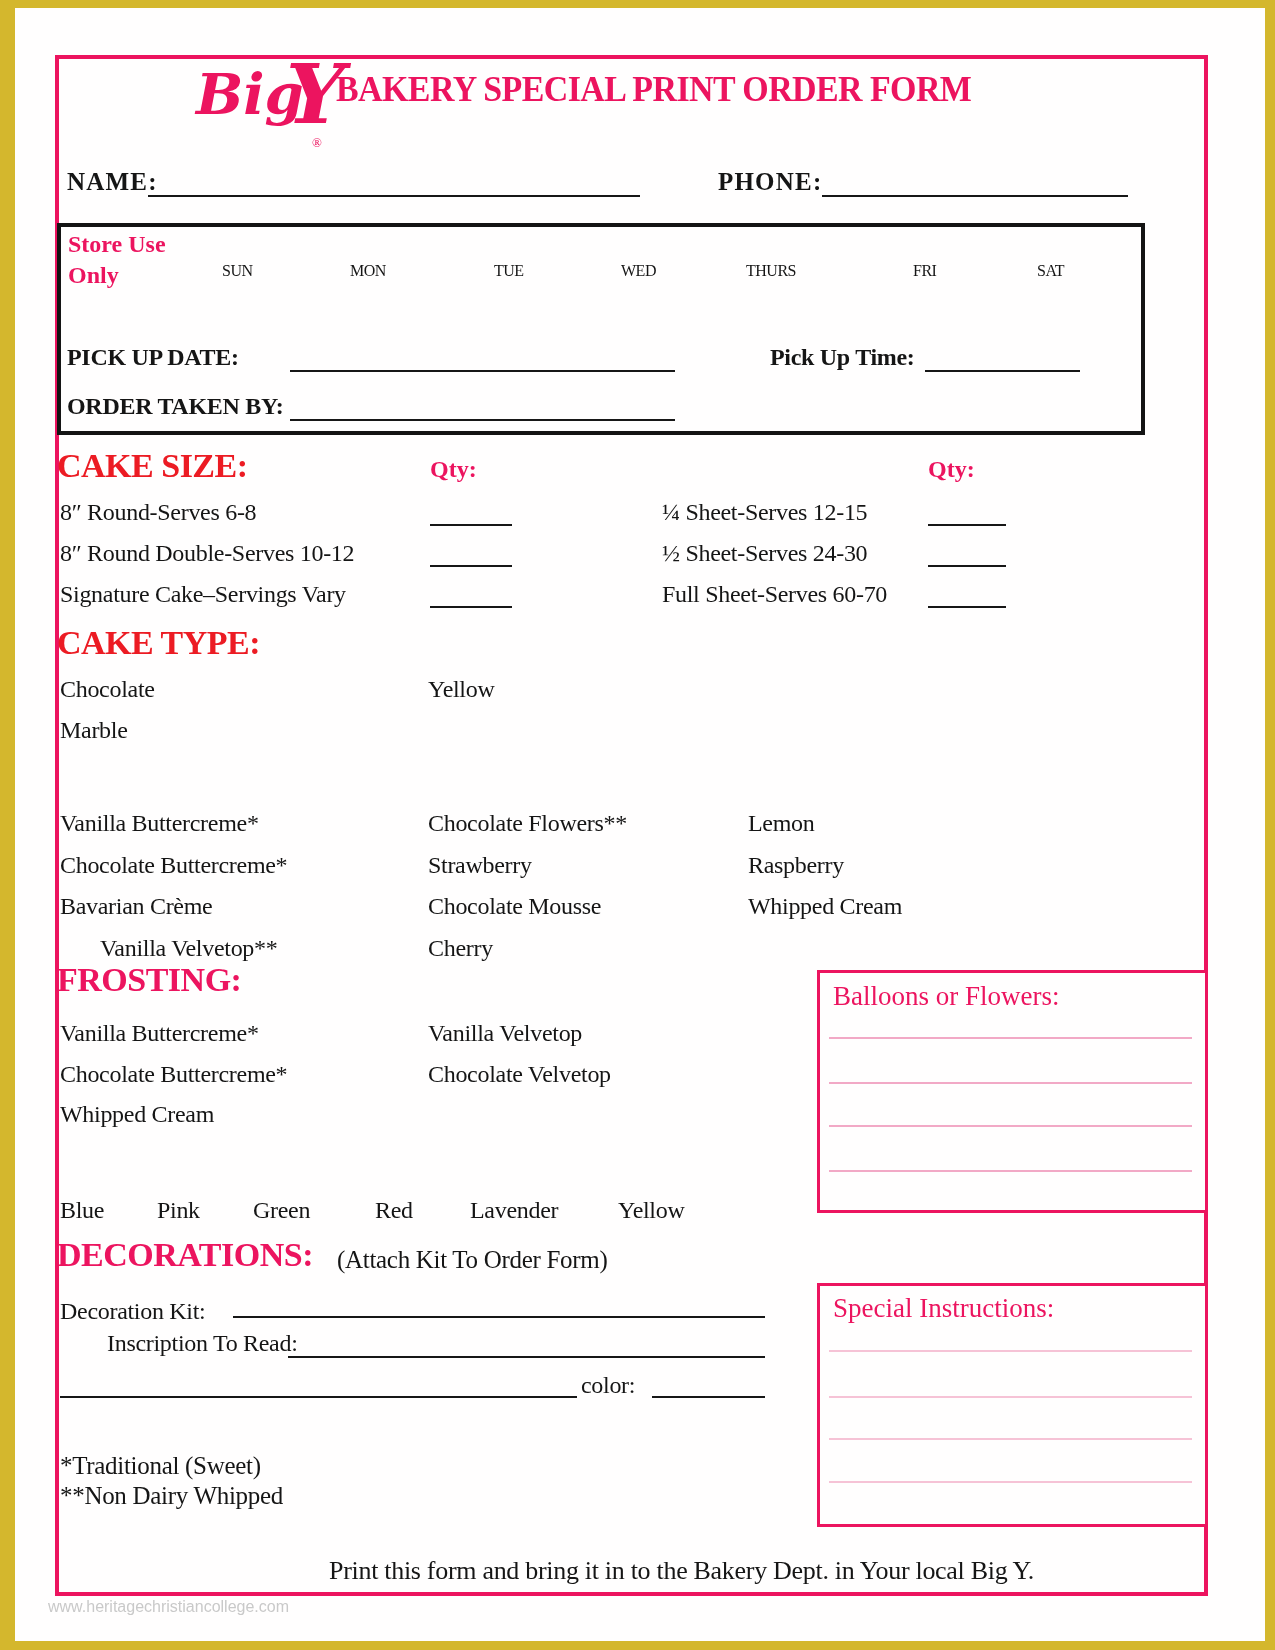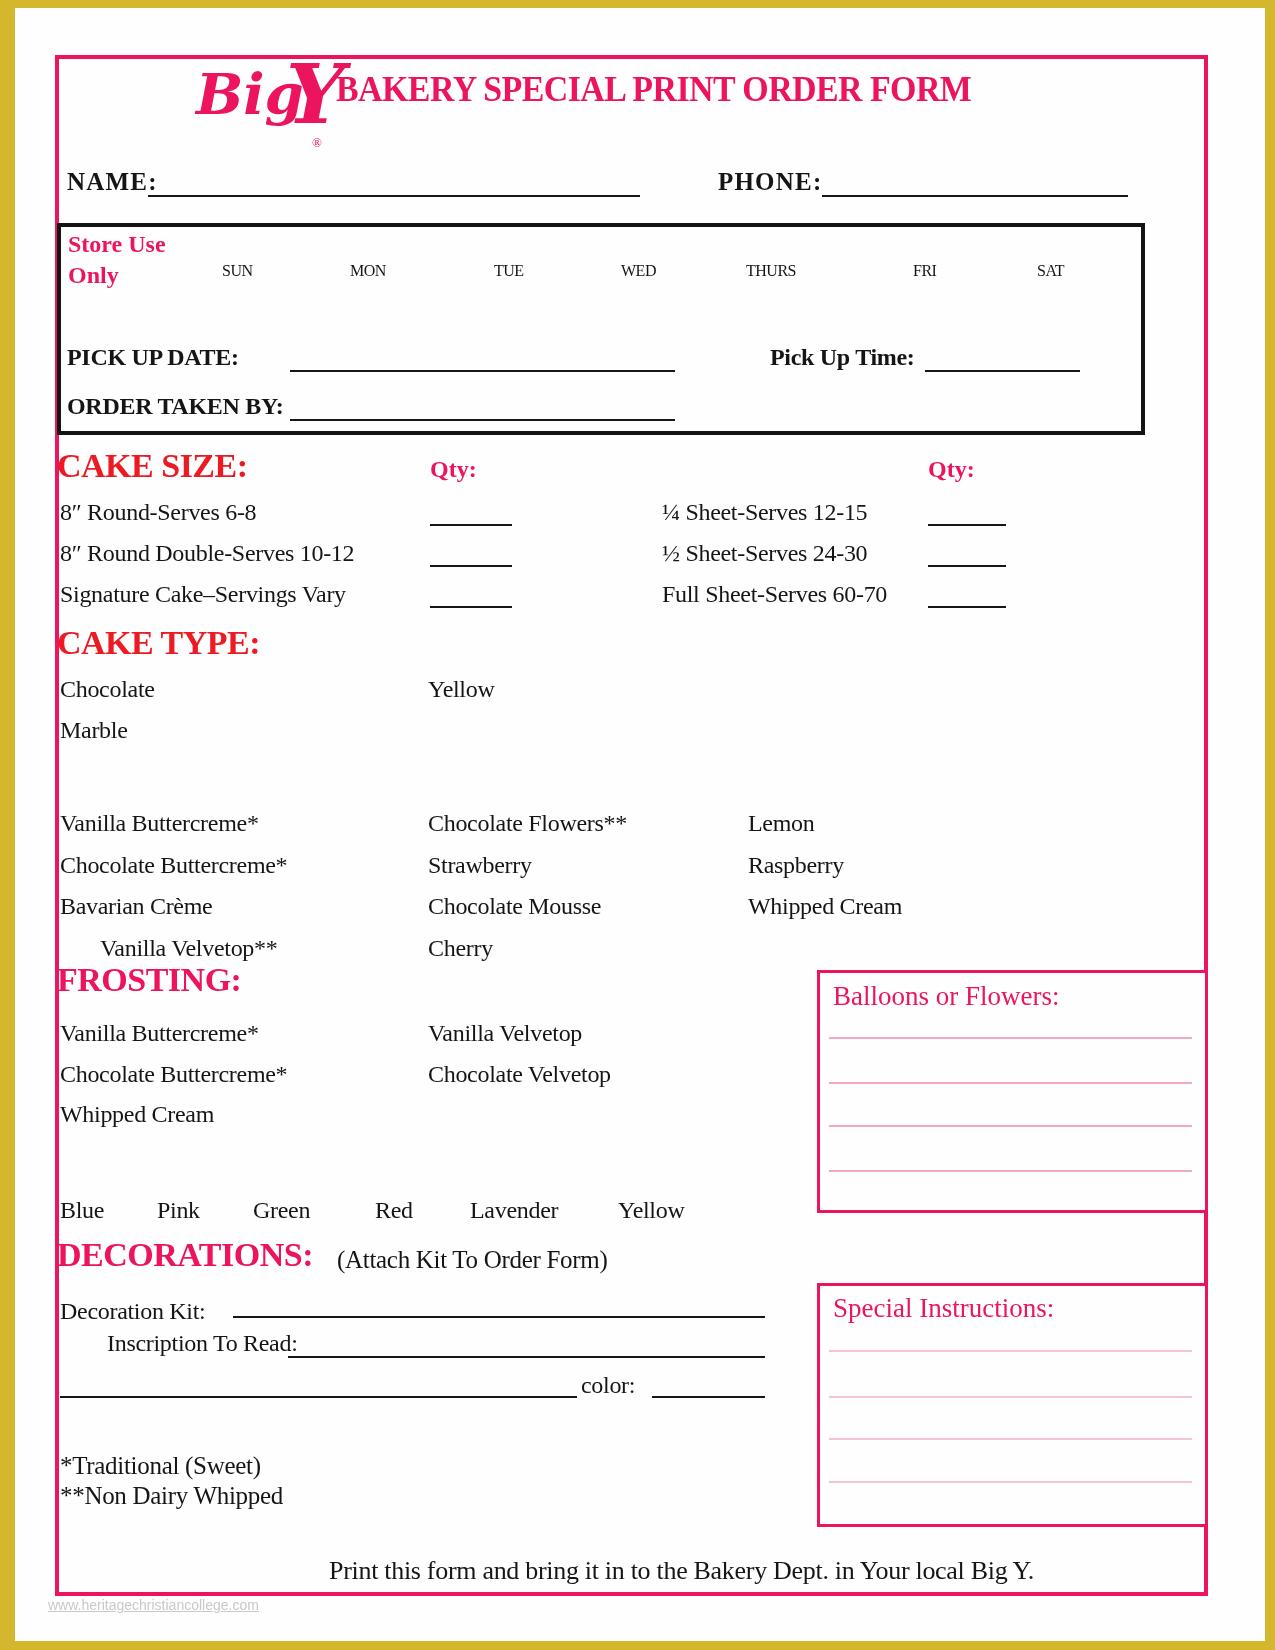--- a/index.html
+++ b/index.html
@@ -21,21 +21,21 @@
   .lbl  { font-size:24px; font-weight:bold; letter-spacing:-0.3px; }
   .lbl-sp { font-size:25px; font-weight:bold; letter-spacing:1.2px; }
   .day  { font-size:16px; letter-spacing:-0.5px; }
   .pinklbl { color:#EC145F; font-weight:bold; font-size:24px; }
   .title { color:#EC145F; font-weight:bold; font-size:35px; letter-spacing:-0.6px; transform:scaleX(0.97); transform-origin:left top; }
   .logo-big { color:#EC145F; font-family:"DejaVu Serif", serif; font-style:italic; font-weight:bold; font-size:56px; line-height:1; }
   .logo-y   { color:#EC145F; font-family:"DejaVu Serif", serif; font-style:italic; font-weight:bold; font-size:82px; line-height:0.85; }
   .logo-reg { color:#EC145F; font-size:13px; }
   .note { font-size:25px; letter-spacing:-0.3px; }
   .footer { font-size:26px; text-align:center; letter-spacing:-0.3px; }
-  .wm { font-size:14px; color:#c9c9c9; font-family:"Liberation Sans", sans-serif;text-decoration:underline; }
+  .wm { font-size:16px; color:#c9c9c9; font-family:"Liberation Sans", sans-serif; }
 </style>
 </head>
 <body>
 
 <div class="canvas">
   <div class="page"></div>
   <div class="frame"></div>
 
   <span class="t logo-big" style="left:196px;top:66px;">Big</span>
   <span class="t logo-y" style="left:286px;top:60px;">Y</span>

